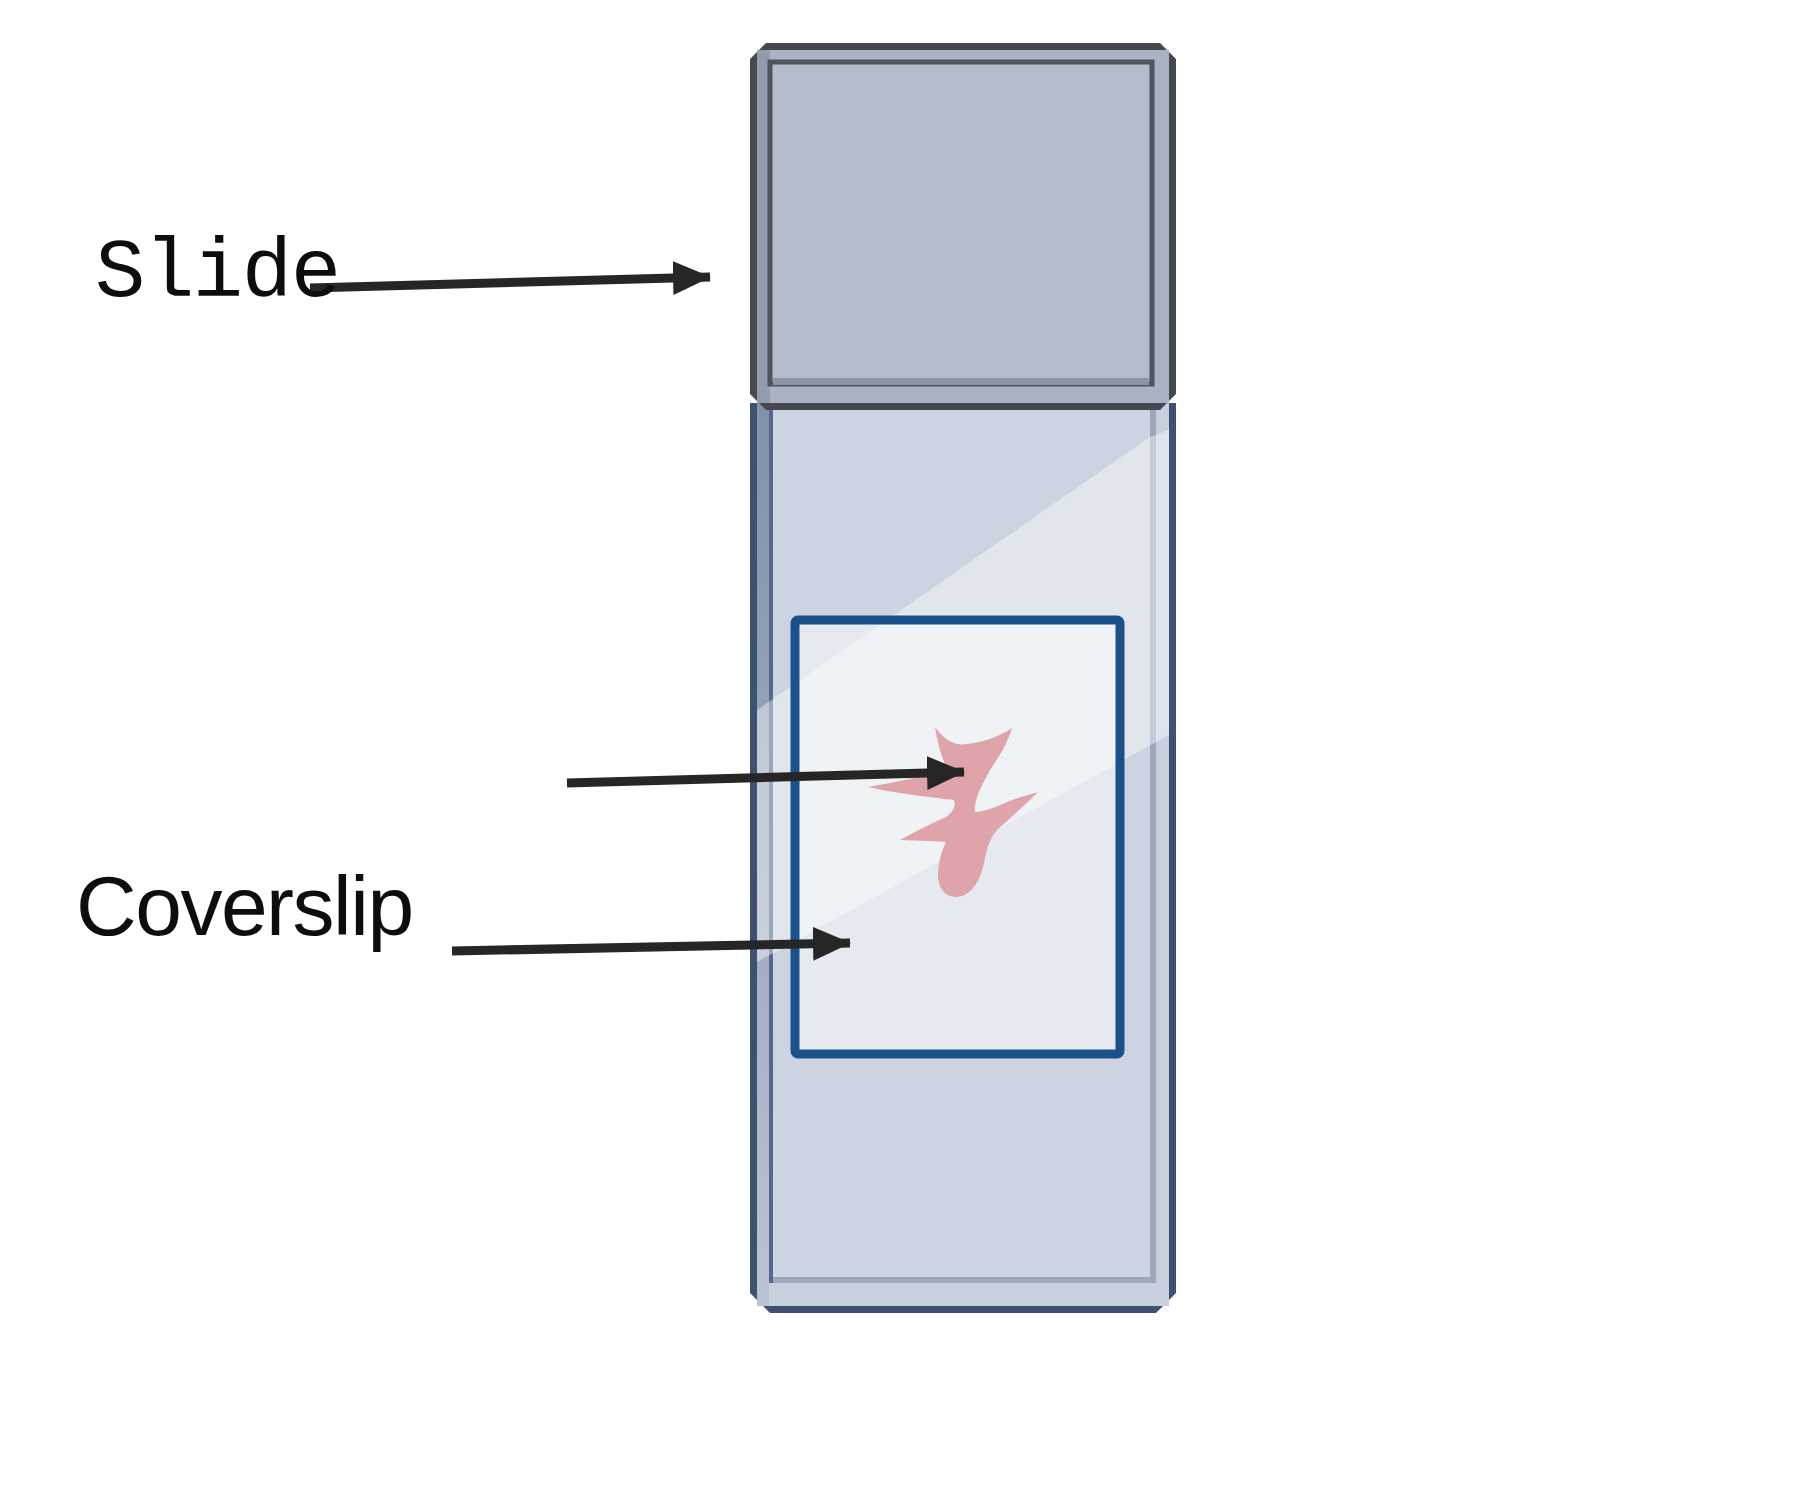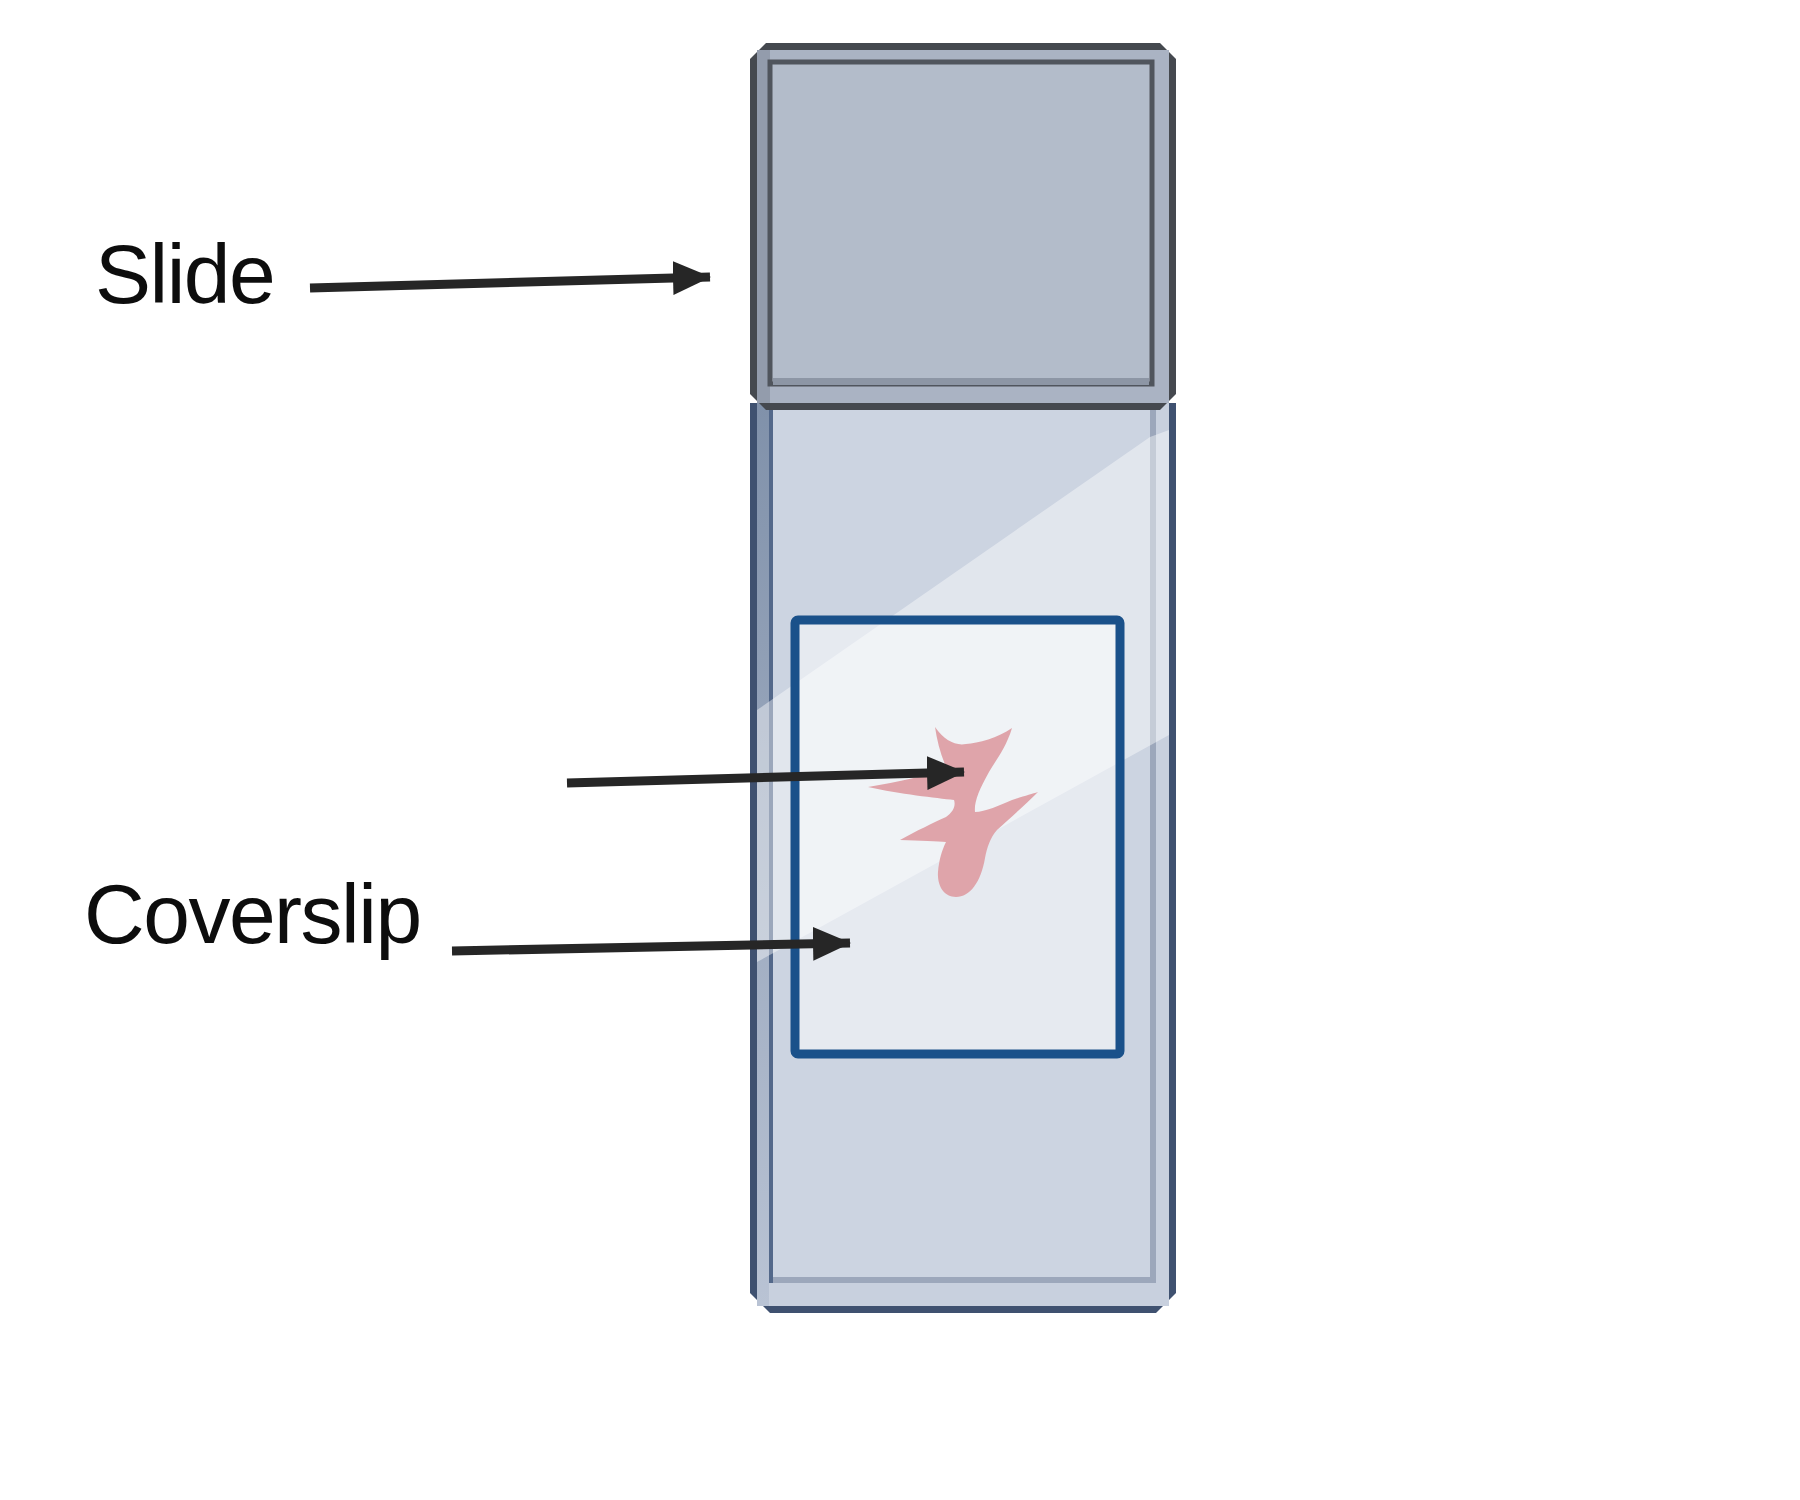--- a/index.html
+++ b/index.html
@@ -21,23 +21,23 @@
   }
   .label {
     position: absolute;
     font-size: 84px;
     line-height: 1;
     letter-spacing: -1.5px;
     color: var(--label-text, #0d0d0d);
     white-space: nowrap;
     user-select: none;
   }
-  #slide-label     { left: 95px;  top: 232px; }
+  #slide-label     { left: 95px;  top: 232px; font-family: Liberation Mono, monospace; }
   #sample-label    { left: 135px; top: 721px; }
-  #coverslip-label { left: 84px;  top: 864px; margin-top: 8px; }
+  #coverslip-label { left: 76px;  top: 864px; }
 
   .arrow-line {
     stroke: var(--arrow, #262626);
     stroke-width: 9;
     fill: none;
   }
   .arrow-head { fill: var(--arrow, #262626); }
 
   .frosted-outer  { fill: var(--frosted-border, #45494f); }
   .frosted-bevel  { fill: var(--frosted-bevel, #aab3c3); }

